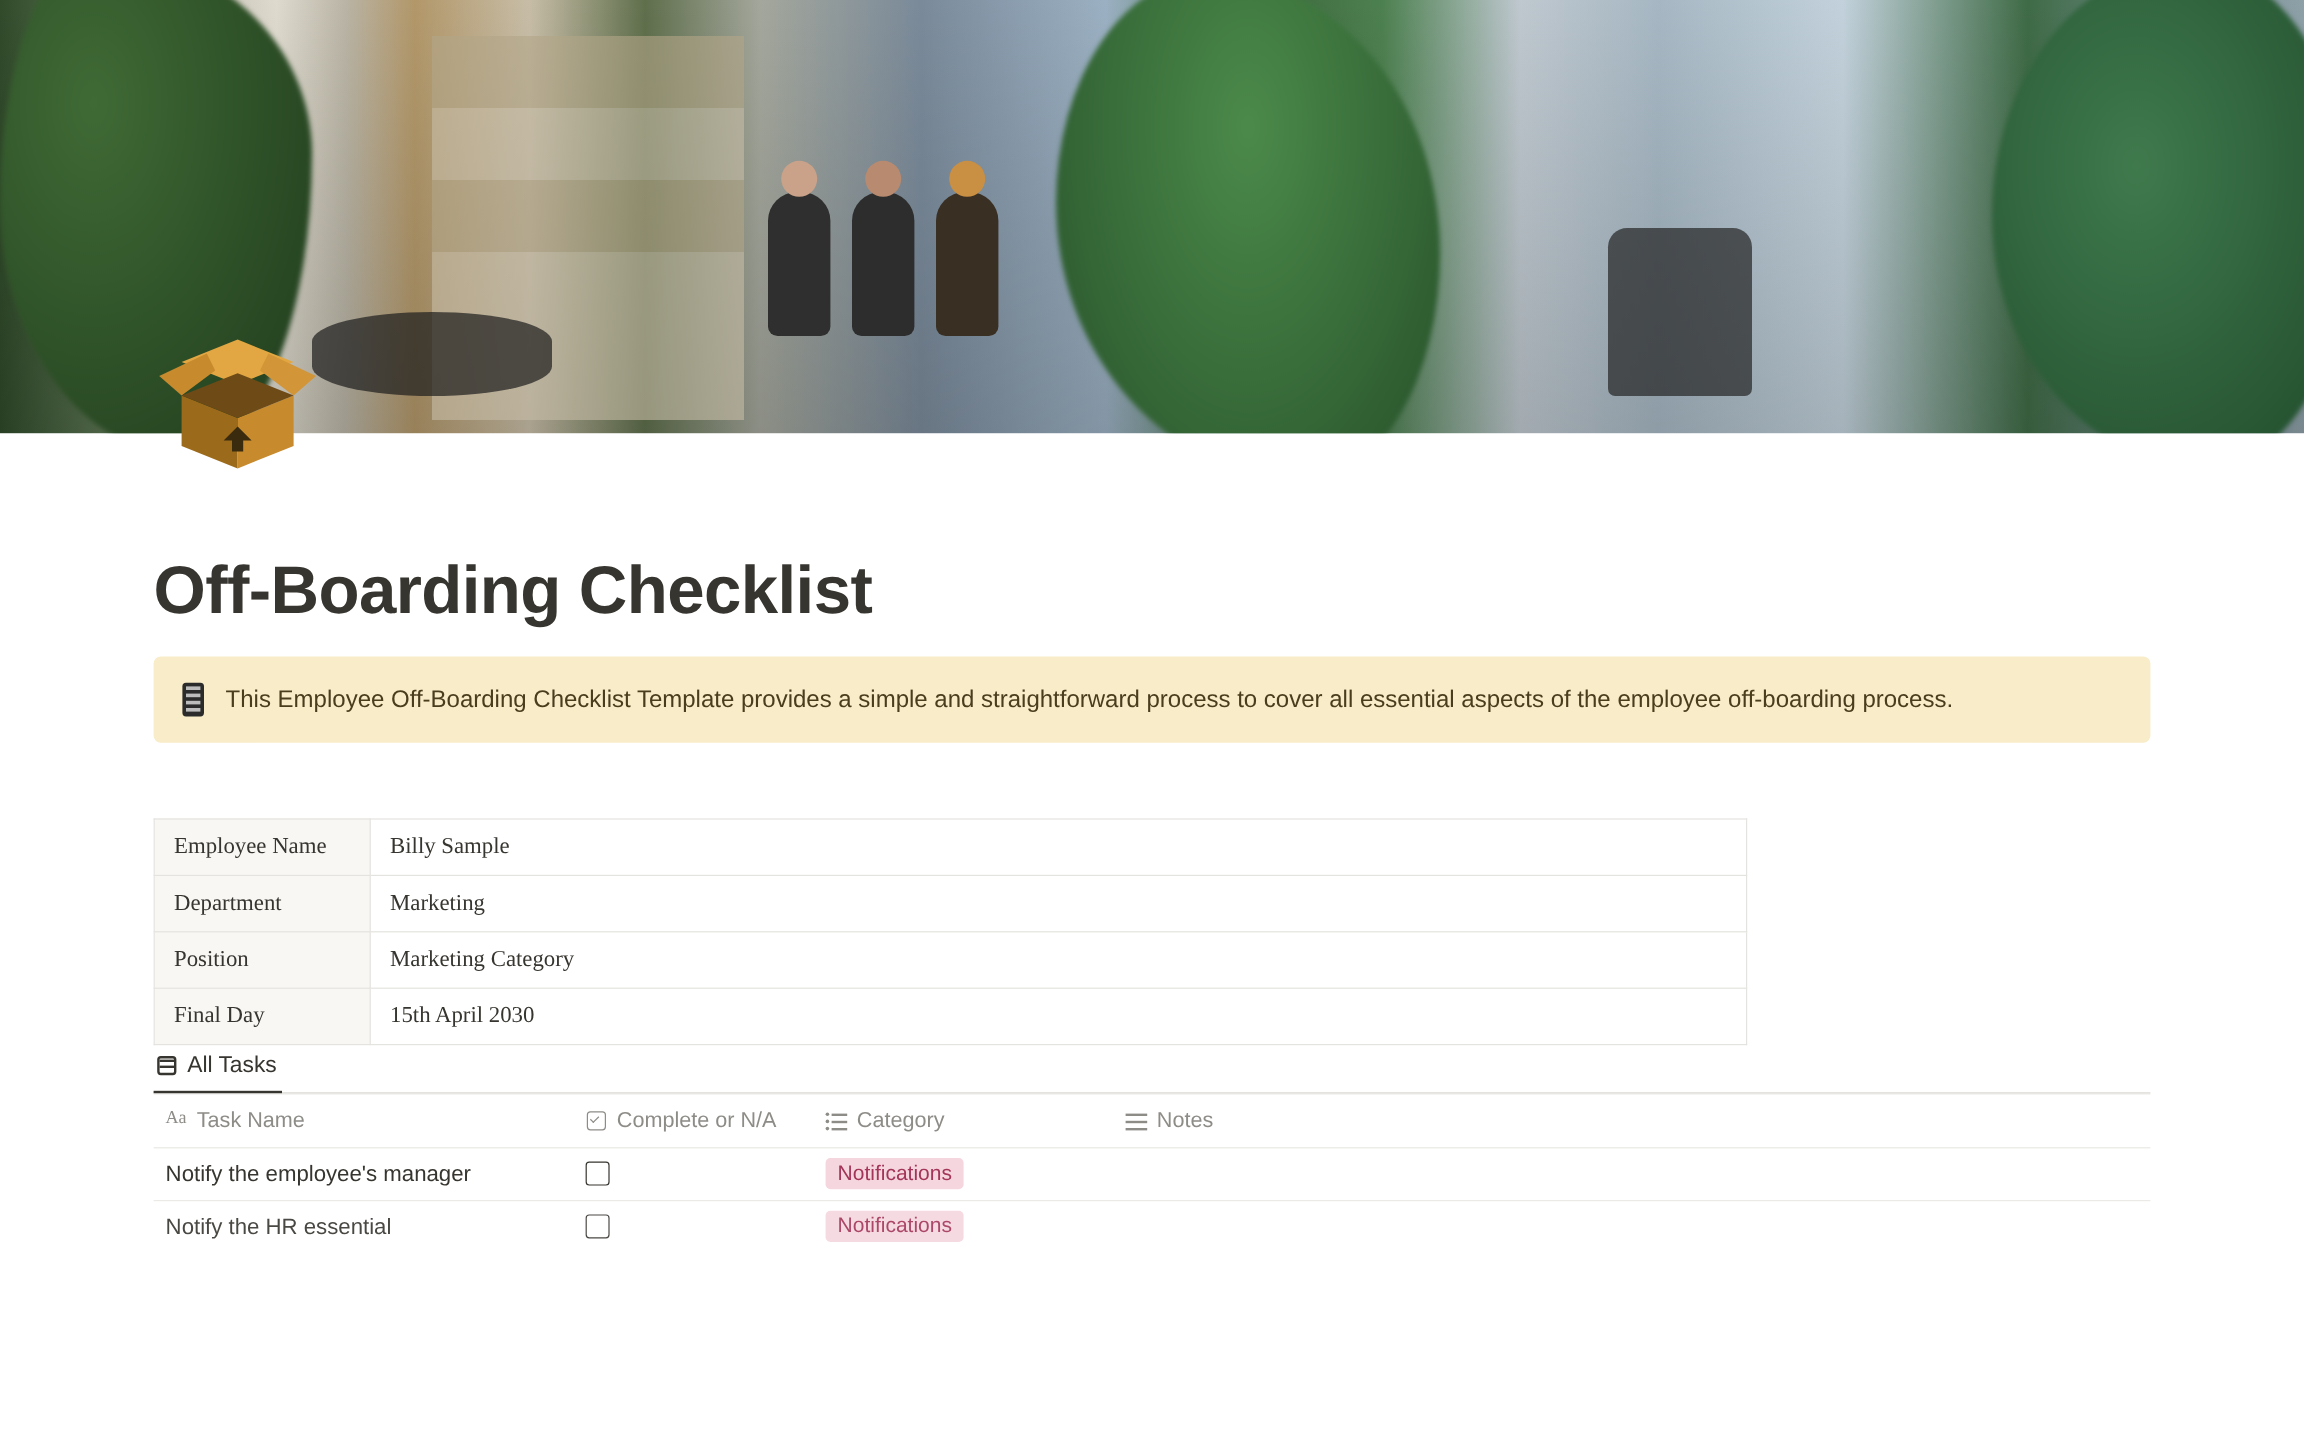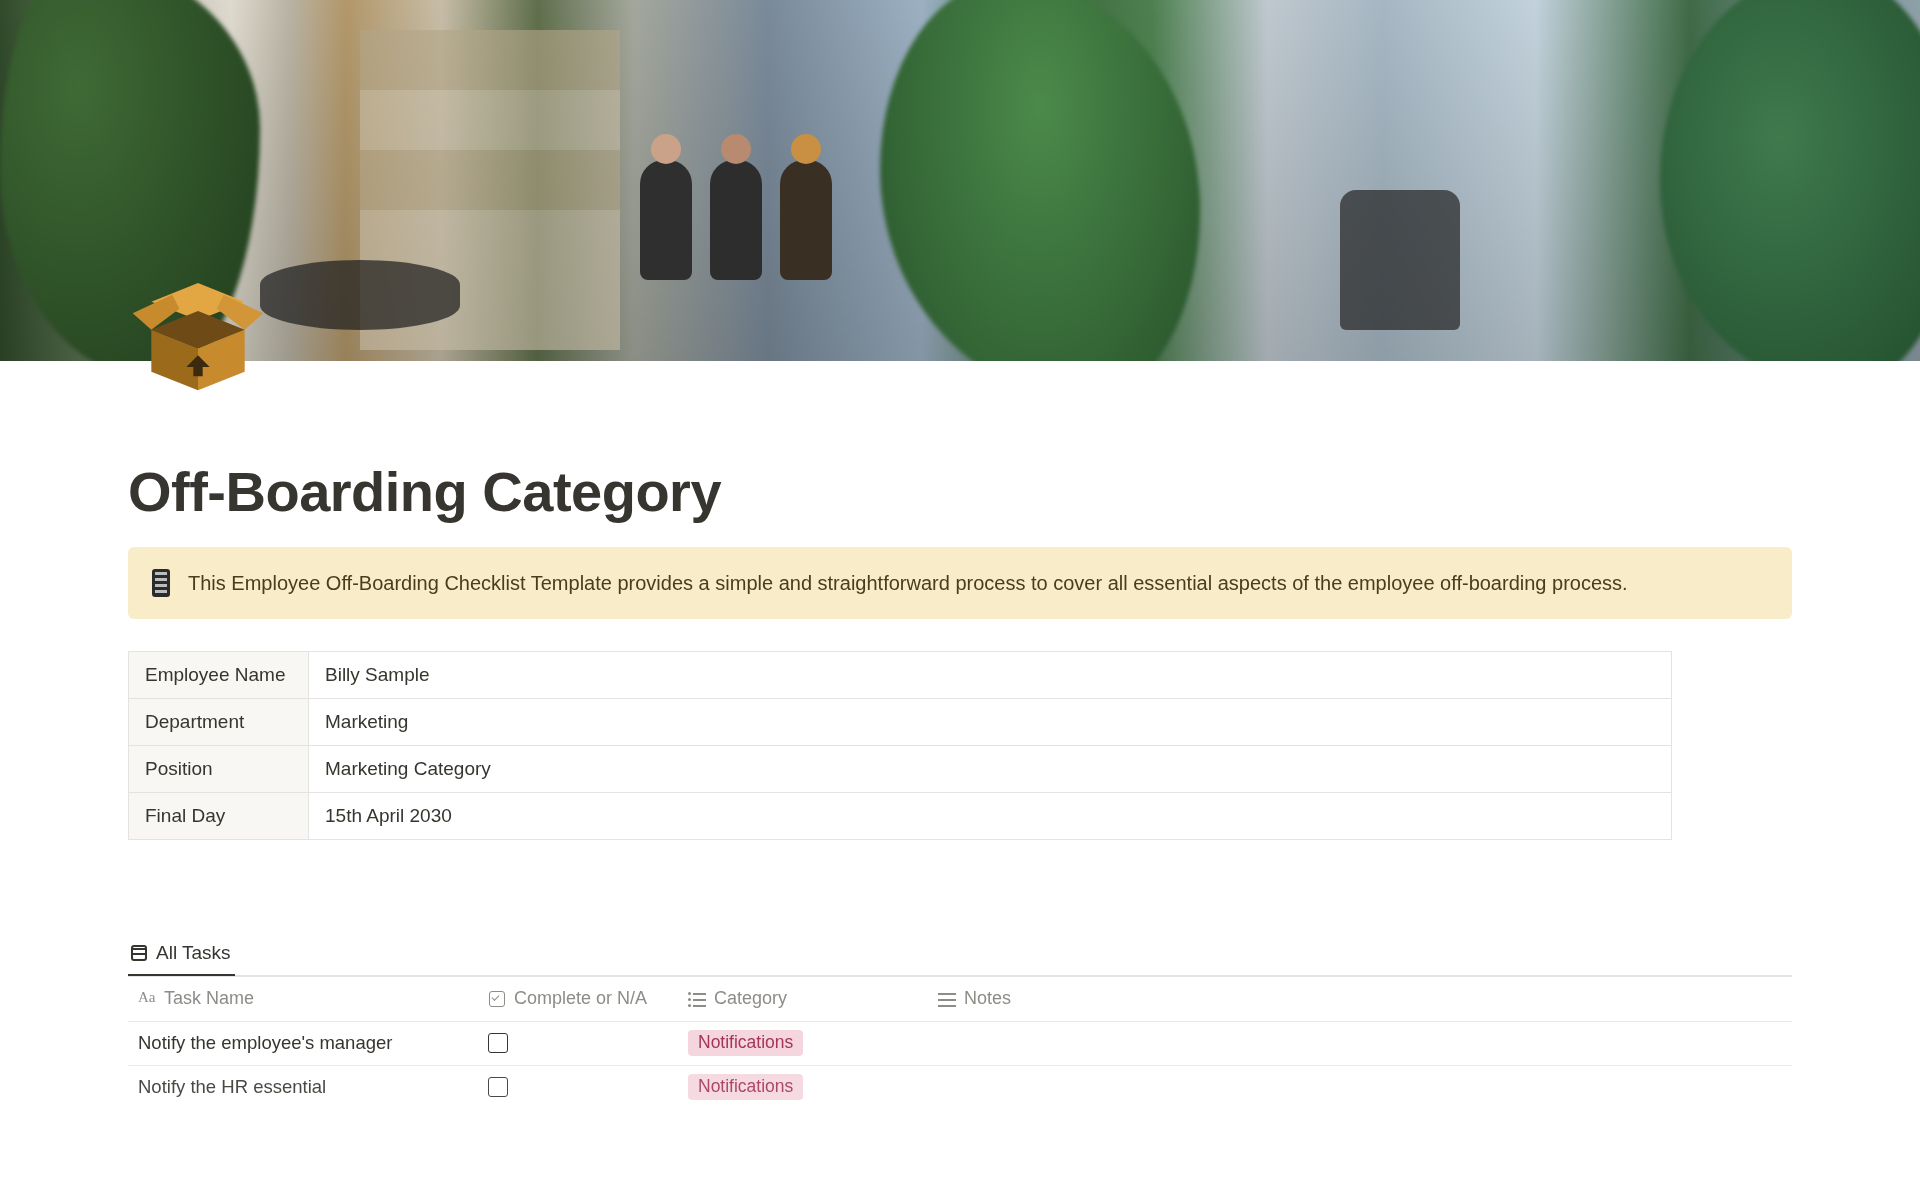--- a/index.html
+++ b/index.html
@@ -80,46 +80,46 @@
   }
 
   
   .callout {
     display: flex;
     align-items: center;
     gap: 18px;
     background: #f8ecc9;
     border-radius: 6px;
     padding: 22px 24px;
-    margin-bottom: 32px;
+    margin-bottom: 63px;
     width: 1670px;
     max-width: 100%;
   }
   .callout .callout-icon {
     width: 18px; height: 28px; flex: none;
     background: #2b2b2b;
     border-radius: 3px;
     position: relative;
   }
   .callout .callout-icon::before{
     content:""; position:absolute; inset:3px; background:
       linear-gradient(#bcbcbc,#bcbcbc) 0 0/100% 3px no-repeat,
       linear-gradient(#bcbcbc,#bcbcbc) 0 6px/100% 3px no-repeat,
       linear-gradient(#bcbcbc,#bcbcbc) 0 12px/100% 3px no-repeat,
       linear-gradient(#bcbcbc,#bcbcbc) 0 18px/100% 3px no-repeat;
   }
   .callout-text { font-size: 20px; color:#4a3d1e; line-height:1.4; }
 
   
   .info-table {
-    width: 1544px;
+    width: 1328px;
     max-width: 100%;
     border-collapse: collapse;
-    margin-bottom: 96px;
     border: 1px solid #e4e3df;
+    font-family: Liberation Serif, serif;
   }
   .info-table td {
     border: 1px solid #e4e3df;
     padding: 12px 16px;
     font-size: 19px;
   }
   .info-table td.label {
     width: 180px;
     background: #f8f7f4;
     color: #37352f;
@@ -257,21 +257,21 @@
     <polygon points="100,58 60,74 60,110 100,94" fill="#c78a2d"></polygon>
 
     <polygon points="20,58 60,42 100,58 60,74" fill="#6d4a16"></polygon>
 
     <polygon points="56,98 64,98 64,90 70,90 60,80 50,90 56,90" fill="#3a2a0e"></polygon>
   </svg>
 </div>
 
 <div class="content">
 
-  <h1 class="page-title">Off-Boarding Category</h1>
+  <h1 class="page-title">Off-Boarding Checklist</h1>
 
   <div class="callout">
     <div class="callout-icon"></div>
     <div class="callout-text">This Employee Off-Boarding Checklist Template provides a simple and straightforward process to cover all essential aspects of the employee off-boarding process.</div>
   </div>
 
   <table class="info-table">
     <tbody>
       <tr>
         <td class="label">Employee Name</td>

